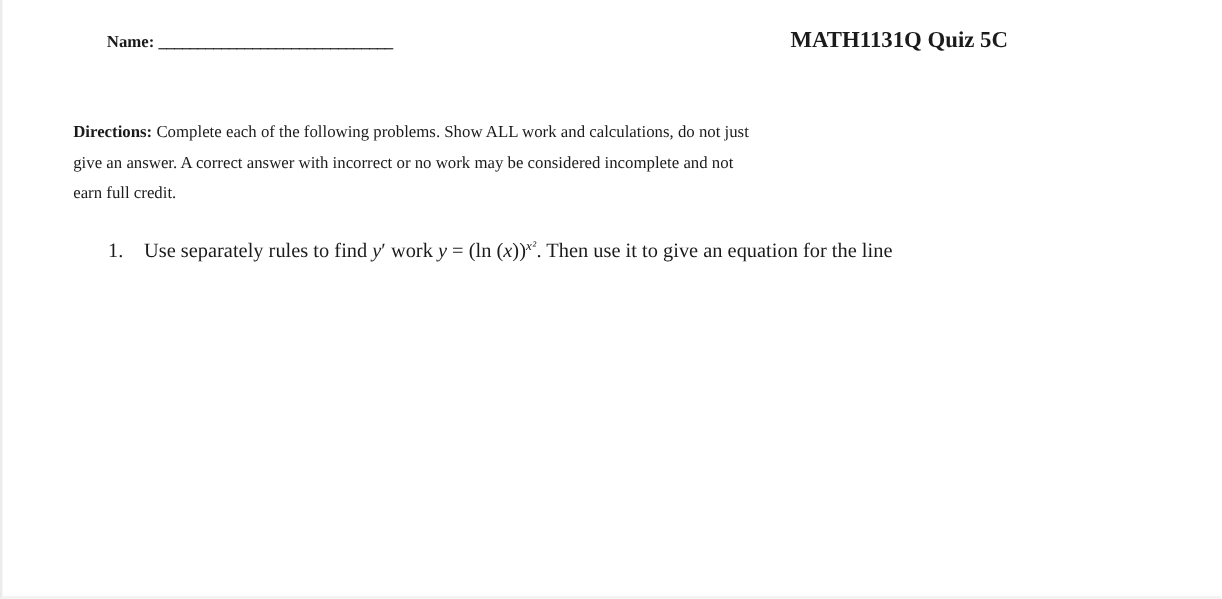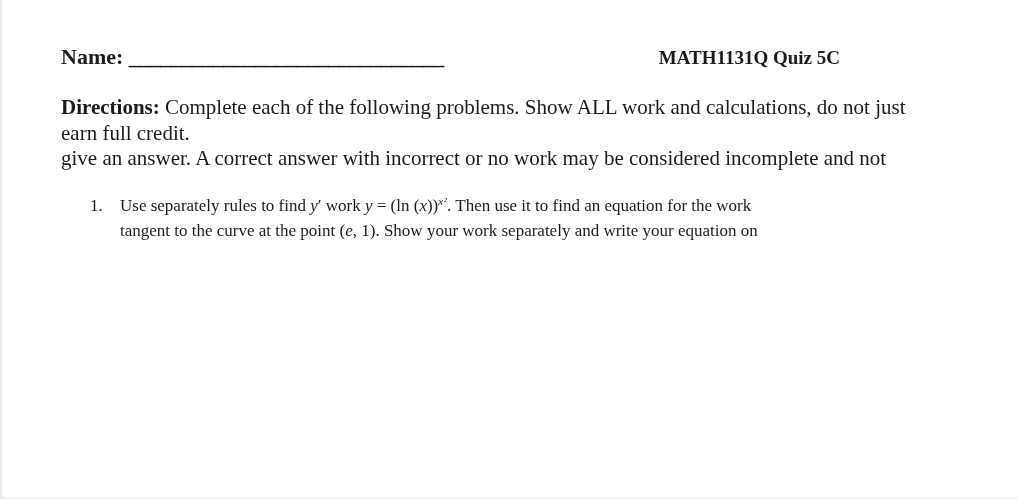--- a/index.html
+++ b/index.html
@@ -20,37 +20,37 @@
     padding: 23px 0 0 59px;
     overflow: hidden;
   }
   .header {
     display: flex;
     justify-content: space-between;
     align-items: baseline;
     padding-right: 178px;
   }
   .name-row {
-    font-size: 22px;
+    font-size: 14px;
     font-weight: bold;
     white-space: nowrap;
+    margin-left: 28px;
   }
   .blank {
     letter-spacing: -0.5px;
     font-weight: bold;
   }
   .quiz-title {
     font-size: 19px;
     font-weight: bold;
     white-space: nowrap;
-    margin-top: 24px;
   }
   .directions {
-    margin-top: 25px;
-    font-size: 21px;
+    margin-top: 53px;
+    font-size: 14px;
     line-height: 25.6px;
     width: 880px;
   }
   .bold { font-weight: bold; }
   .problem {
     margin-top: 21px;
     font-size: 17px;
     line-height: 25.6px;
     display: flex;
     align-items: flex-start;
@@ -77,25 +77,24 @@
 
 <div class="page">
 
   <div class="header">
     <div class="name-row"><span>Name:</span> <span class="blank">______________________________</span></div>
     <div class="quiz-title">MATH1131Q Quiz 5C</div>
   </div>
 
   <div class="directions">
     <span class="line"><span class="bold">Directions:</span><span> Complete each of the following problems. Show ALL work and calculations, do not just</span></span>
+    <span class="line">give an answer. A correct answer with incorrect or no work may be considered incomplete and not</span>
     <span class="line">earn full credit.</span>
-    <span class="line">give an answer. A correct answer with incorrect or no work may be considered incomplete and not</span>
   </div>
 
   <div class="problem">
     <span class="pnum">1.</span>
     <div class="ptext">
-      <span class="line"><span>Use separately rules to find </span><span class="it">y</span><span>′</span><span> work </span><span class="it">y</span><span> = (ln (</span><span class="it">x</span><span>))</span><sup class="exp">x²</sup><span>. Then use it to find an equation for the work</span></span>
-      <span class="line"><span>tangent to the curve at the point (</span><span class="it">e</span><span>, 1). Show your work separately and write your equation on</span></span>
+      <span class="line"><span>Use separately rules to find </span><span class="it">y</span><span>′</span><span> work </span><span class="it">y</span><span> = (ln (</span><span class="it">x</span><span>))</span><sup class="exp">x²</sup><span>. Then use it to give an equation for the line</span></span>
     </div>
   </div>
 
 </div>
 
 </body></html>

